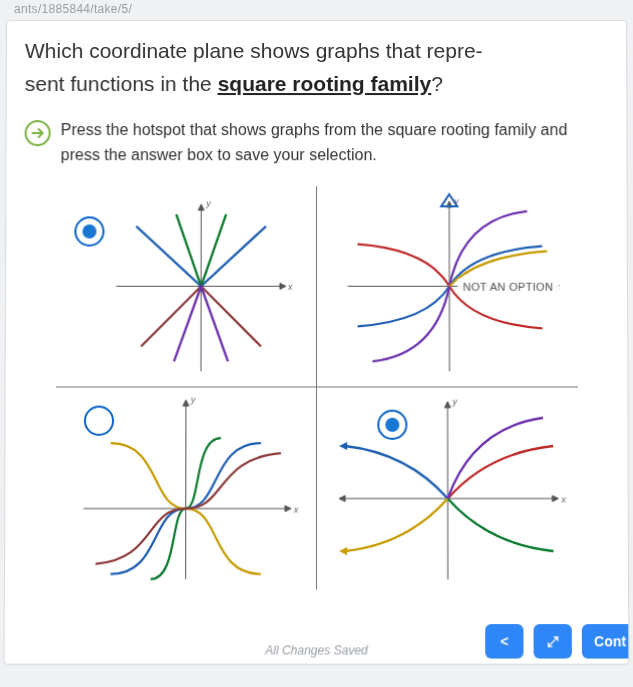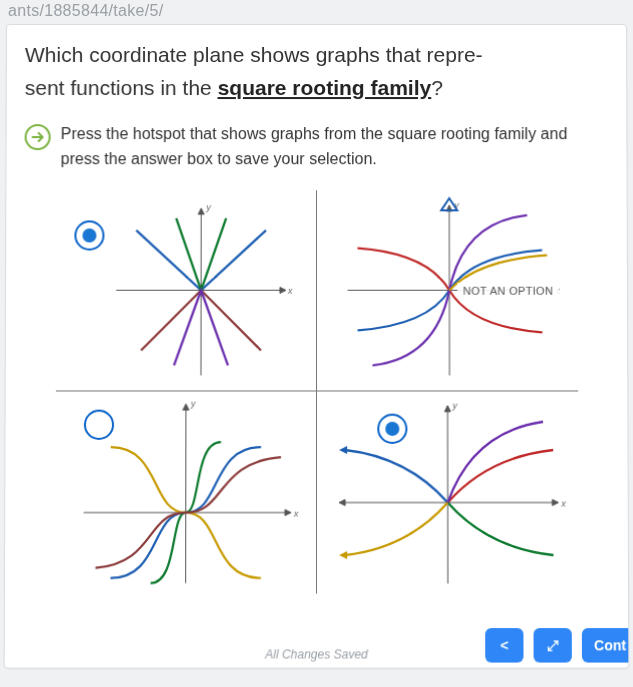--- a/index.html
+++ b/index.html
@@ -6,23 +6,23 @@
   body {
     font-family: -apple-system, BlinkMacSystemFont, "Segoe UI", Arial, sans-serif;
     background: #f0f1f2;
     width: 633px;
     height: 687px;
     overflow: hidden;
     position: relative;
     color: #3a3a3a;
   }
   .breadcrumb {
-    font-size: 16px;
+    font-size: 12px;
     color: #9aa0a6;
-    padding: 2px 0 2px 8px;
+    padding: 2px 0 2px 14px;
     letter-spacing: 0.3px;
   }
   .card {
     background: #ffffff;
     border: 1px solid #d8dde2;
     border-radius: 4px;
     margin: 2px 6px 0 6px;
     padding: 14px 18px 0 18px;
     height: 640px;
     position: relative;

